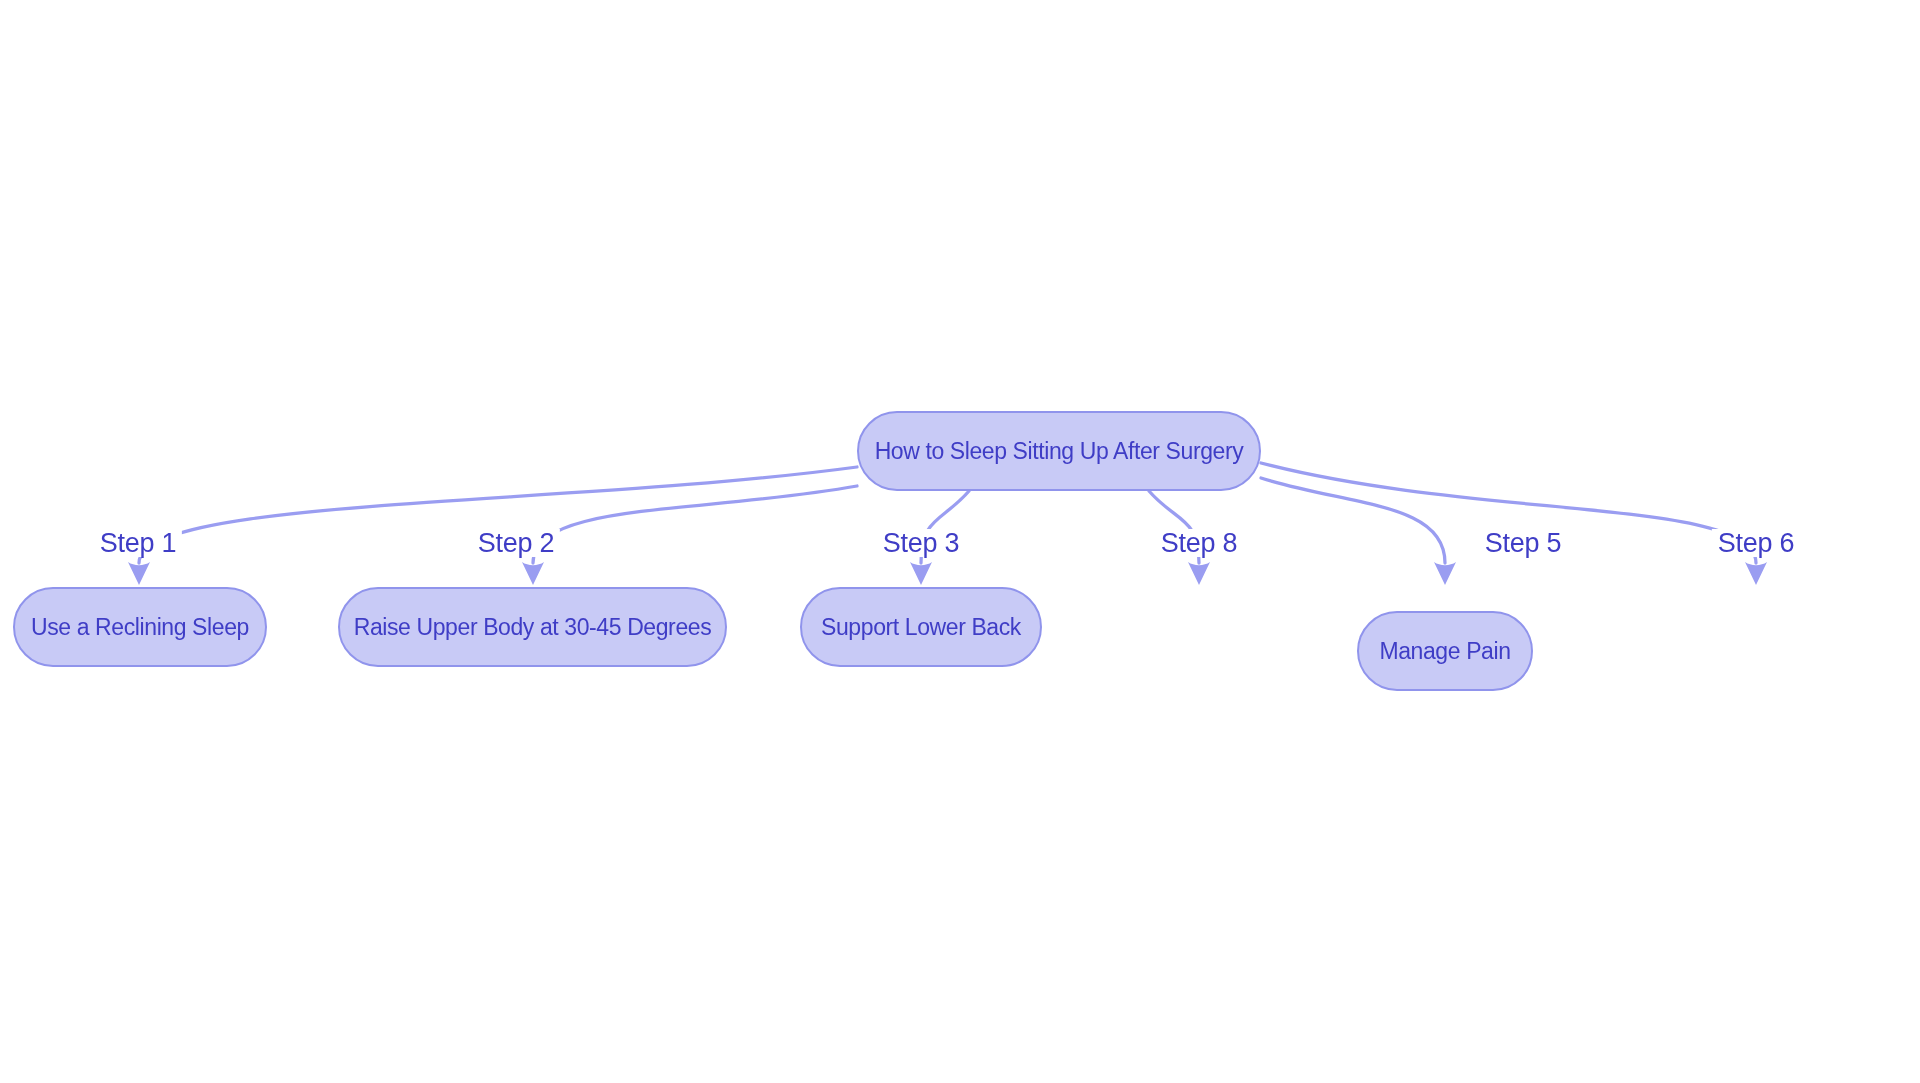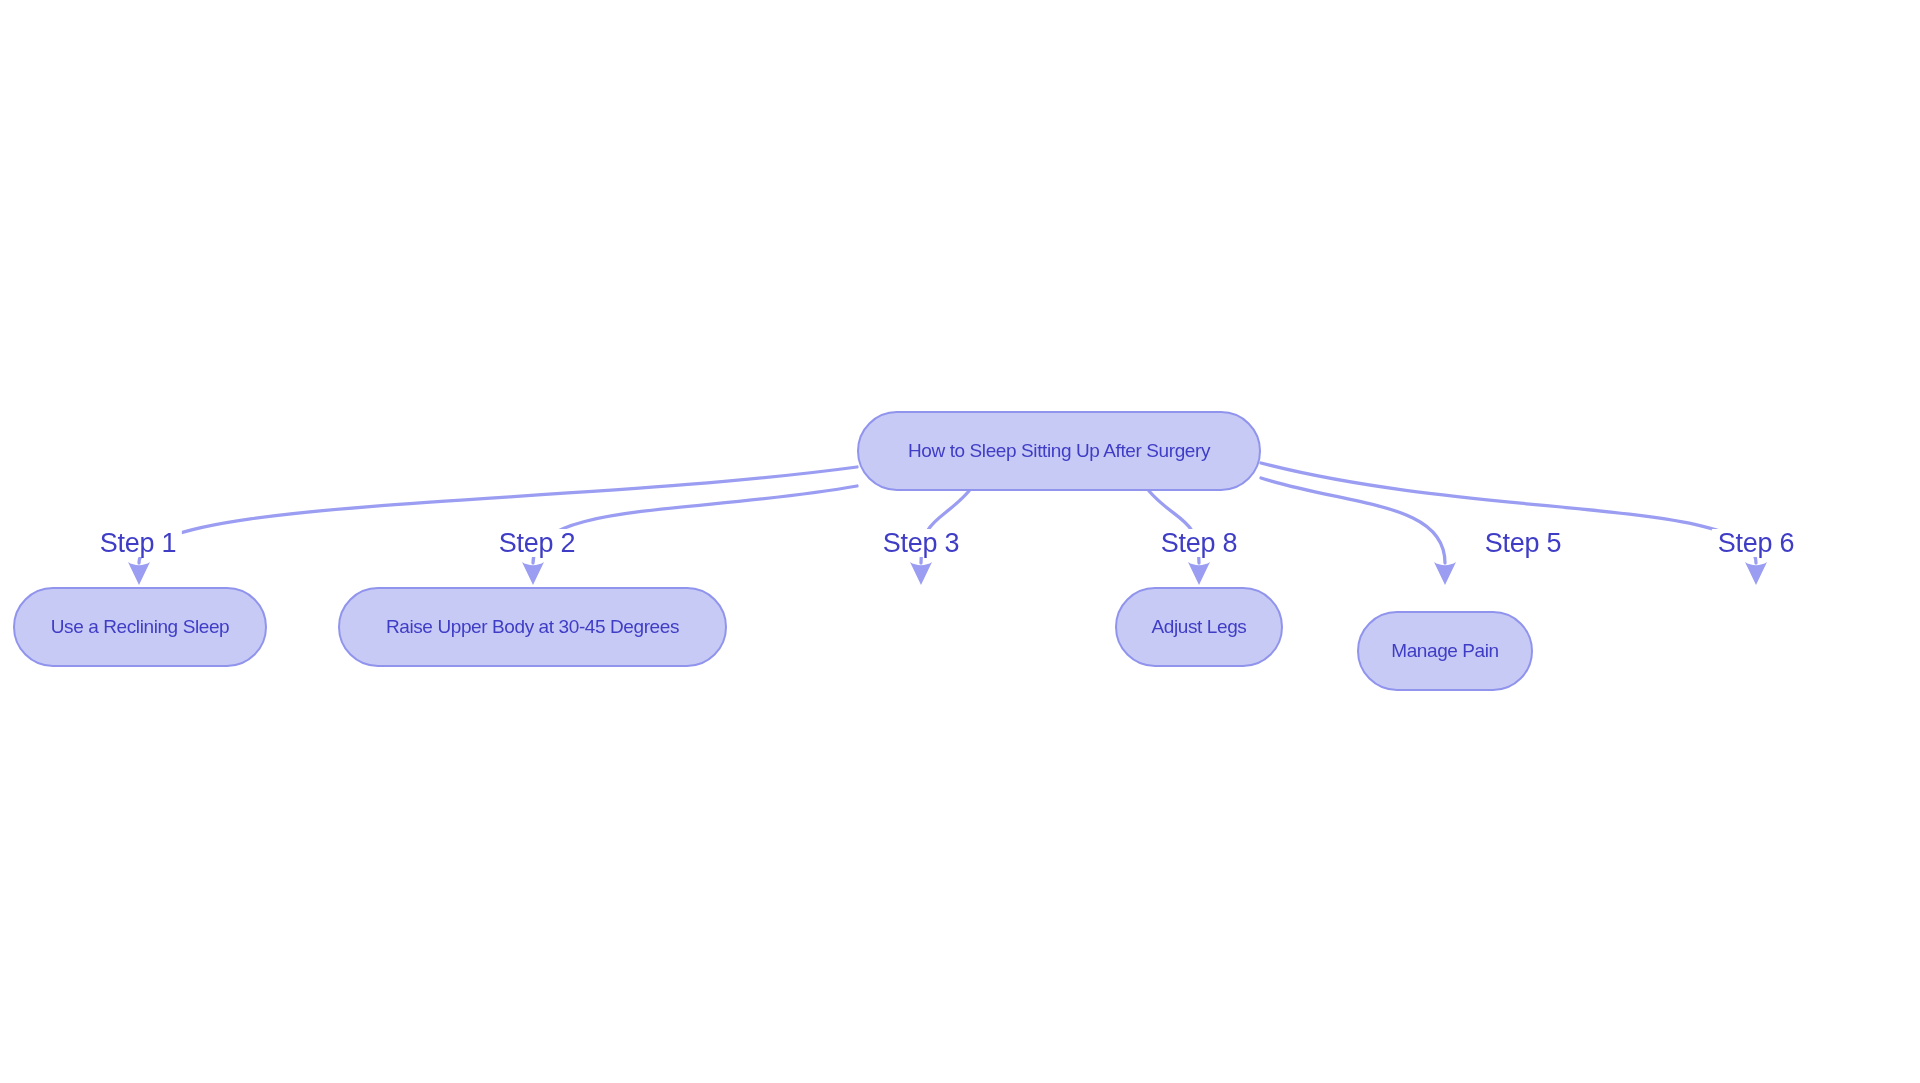--- a/index.html
+++ b/index.html
@@ -26,42 +26,42 @@
   }
   .edges .arrowhead-shape{fill:var(--edge);stroke:none;}
   .node{
     position:absolute;
     height:80px;
     background:var(--node-fill);
     border:2px solid var(--node-border);
     border-radius:40px;
     display:flex;align-items:center;justify-content:center;
     color:var(--text);
-    font-size:19px;letter-spacing:-0.4px;
+    font-size:23px;letter-spacing:-0.4px;
     white-space:nowrap;
   }
   .node.root{left:857px;top:411px;width:404px;}
   .node.n1{left:13px;top:587px;width:254px;}
   .node.n2{left:338px;top:587px;width:389px;}
   .node.n3{left:800px;top:587px;width:242px;}
   .node.n4{left:1115px;top:587px;width:168px;}
   .node.n5{left:1357px;top:587px;width:176px;margin-top:24px;}
   .node.n6{left:1607px;top:587px;width:298px;}
   .edge-label{
     position:absolute;top:529px;
     transform:translateX(-50%);
     background:var(--background);
     color:var(--text);
     font-size:27px;letter-spacing:-0.3px;
     line-height:28px;
     padding:0 6px;
     white-space:nowrap;
   }
   .edge-label.l1{left:138px;}
-  .edge-label.l2{left:537px;}
+  .edge-label.l2{left:516px;}
   .edge-label.l3{left:921px;}
   .edge-label.l4{left:1199px;}
   .edge-label.l5{left:1523px;}
   .edge-label.l6{left:1756px;}
 </style>
 </head>
 <body>
 
 <div class="canvas">
 
@@ -82,22 +82,22 @@
   <div class="node root">
     <span>How to Sleep Sitting Up After Surgery</span>
   </div>
 
   <div class="node n1">
     <span>Use a Reclining Sleep</span>
   </div>
   <div class="node n2">
     <span>Raise Upper Body at 30-45 Degrees</span>
   </div>
-  <div class="node n4">
-    <span>Adjust Legs</span>
+  <div class="node n3">
+    <span>Support Lower Back</span>
   </div>
   <div class="node n5">
     <span>Manage Pain</span>
   </div>
 
   <div class="edge-label l1">Step 1</div>
   <div class="edge-label l2">Step 2</div>
   <div class="edge-label l3">Step 3</div>
   <div class="edge-label l4">Step 8</div>
   <div class="edge-label l5">Step 5</div>

